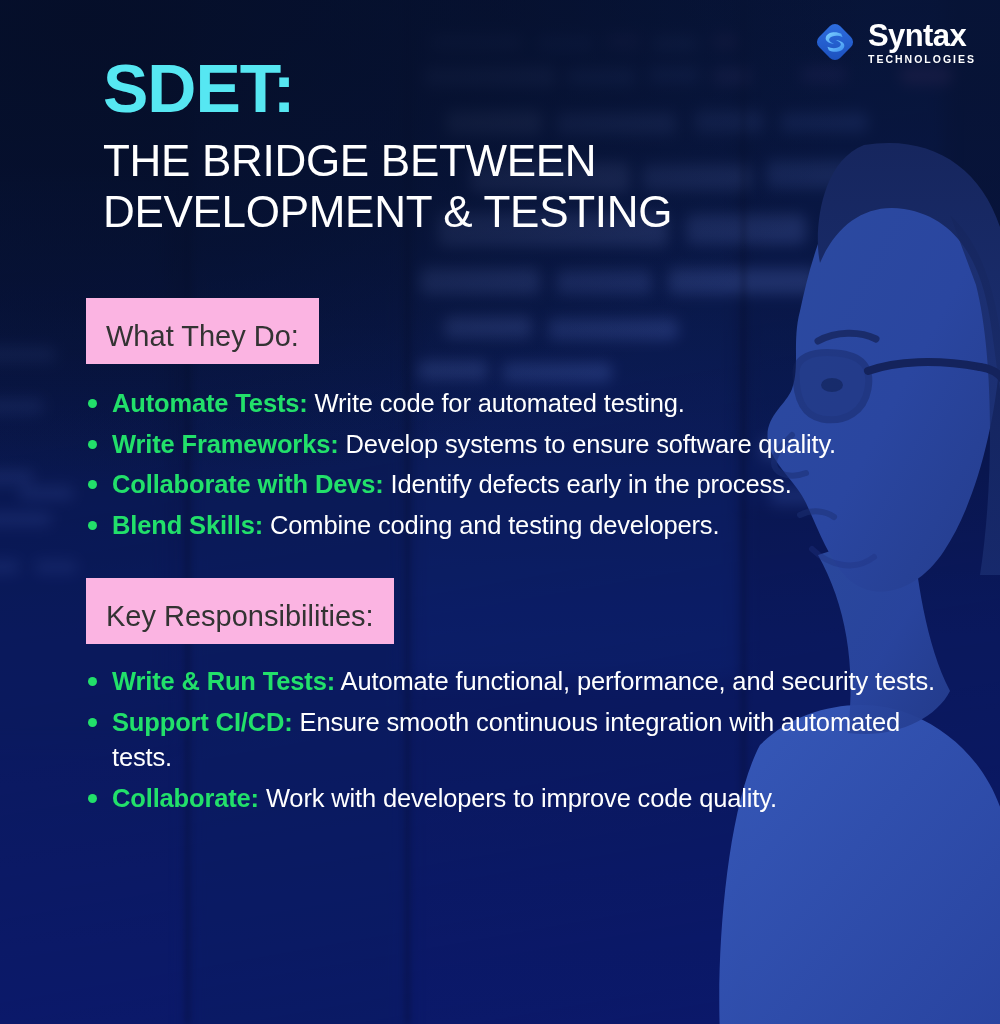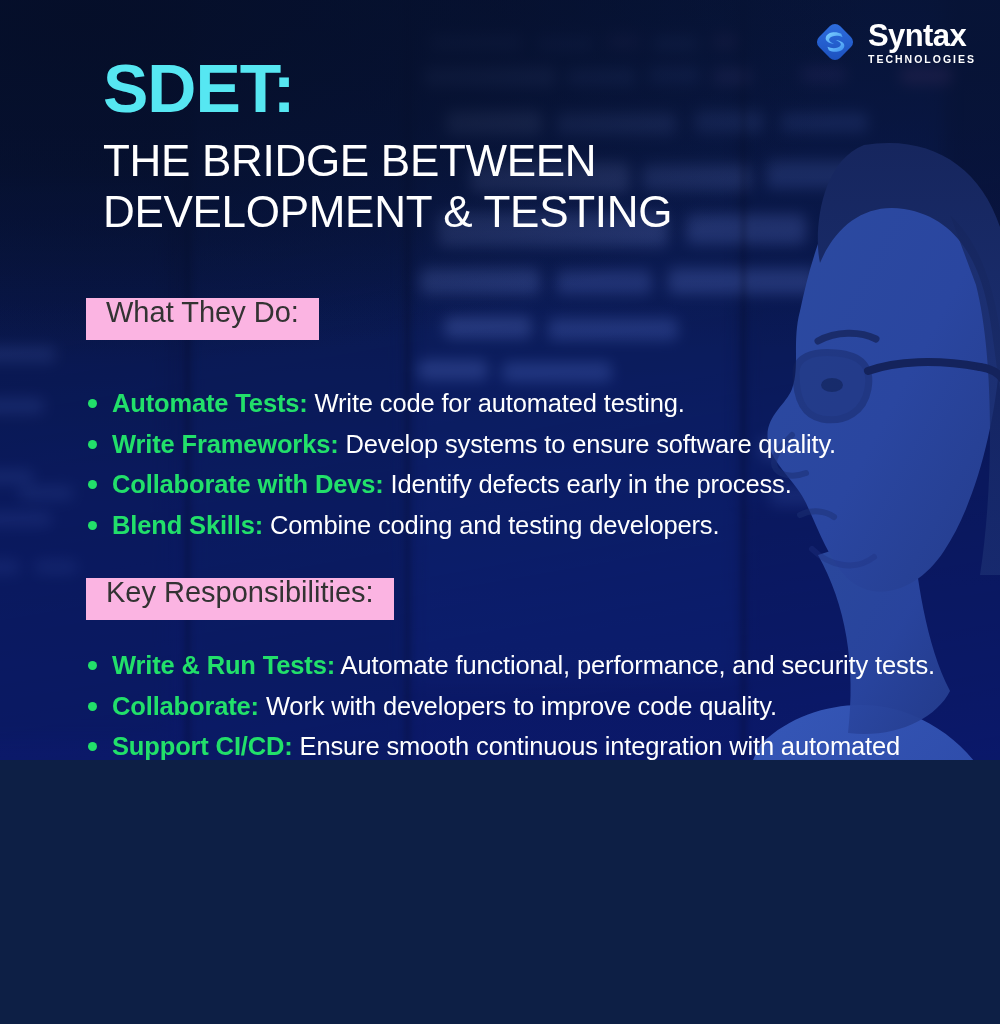--- a/index.html
+++ b/index.html
@@ -5,21 +5,21 @@
 <style>
   * { margin:0; padding:0; box-sizing:border-box; }
   html, body {
     width:1000px; height:1024px;
     background:#0d1f45;
     font-family:"Liberation Sans", sans-serif;
     overflow:hidden;
   }
   #poster {
     position:relative;
-    width:1000px; height:760px;
+    width:1000px; height:1024px;
     overflow:hidden;
     background:
       linear-gradient(180deg, #0e2049 0%, #12265a 30%, #16307e 62%, #1b3590 100%);
   }
 
   
   .bg-layer { position:absolute; inset:0; overflow:hidden; }
   .bg-pane {
     position:absolute;
     background:rgba(30,70,150,.35);
@@ -82,31 +82,31 @@
     font-size:44px; font-weight:normal; line-height:1.16;
     letter-spacing:-.3px; margin-top:14px;
   }
 
   
   .chip {
     position:absolute;
     background:#fbb4e2;
     color:#333333;
     font-size:29px; font-weight:normal;
-    padding:0 20px 13px 20px;
+    padding:24px 20px 13px 20px;
     line-height:1;
     white-space:nowrap;
   }
   #chip-what { left:86px; top:298px; }
   #chip-key  { left:86px; top:578px; }
 
   
   .blist { position:absolute; left:86px; width:862px; }
   #list-what { top:386px; }
-  #list-key  { top:648px; }
+  #list-key  { top:664px; }
 
   .bitem {
     position:relative;
     padding-left:26px;
     margin-bottom:5px;
     color:#ffffff;
     font-size:25.5px;
     line-height:1.40;
     letter-spacing:-.15px;
   }
@@ -278,17 +278,17 @@
   <div class="blist" id="list-what">
       <div class="bitem"><span class="blabel">Automate Tests:</span><span class="btext"> Write code for automated testing.</span></div>
       <div class="bitem"><span class="blabel">Write Frameworks:</span><span class="btext"> Develop systems to ensure software quality.</span></div>
       <div class="bitem"><span class="blabel">Collaborate with Devs:</span><span class="btext"> Identify defects early in the process.</span></div>
       <div class="bitem"><span class="blabel">Blend Skills:</span><span class="btext"> Combine coding and testing developers.</span></div>
     </div>
 
   <div class="chip" id="chip-key">Key Responsibilities:</div>
   <div class="blist" id="list-key">
       <div class="bitem"><span class="blabel">Write &amp; Run Tests:</span><span class="btext"> Automate functional, performance, and security tests.</span></div>
+      <div class="bitem"><span class="blabel">Support CI/CD:</span><span class="btext"> Ensure smooth continuous integration with automated tests.</span></div>
       <div class="bitem"><span class="blabel">Collaborate:</span><span class="btext"> Work with developers to improve code quality.</span></div>
-      <div class="bitem"><span class="blabel">Support CI/CD:</span><span class="btext"> Ensure smooth continuous integration with automated tests.</span></div>
     </div>
 
 </div>
 
 </body></html>

